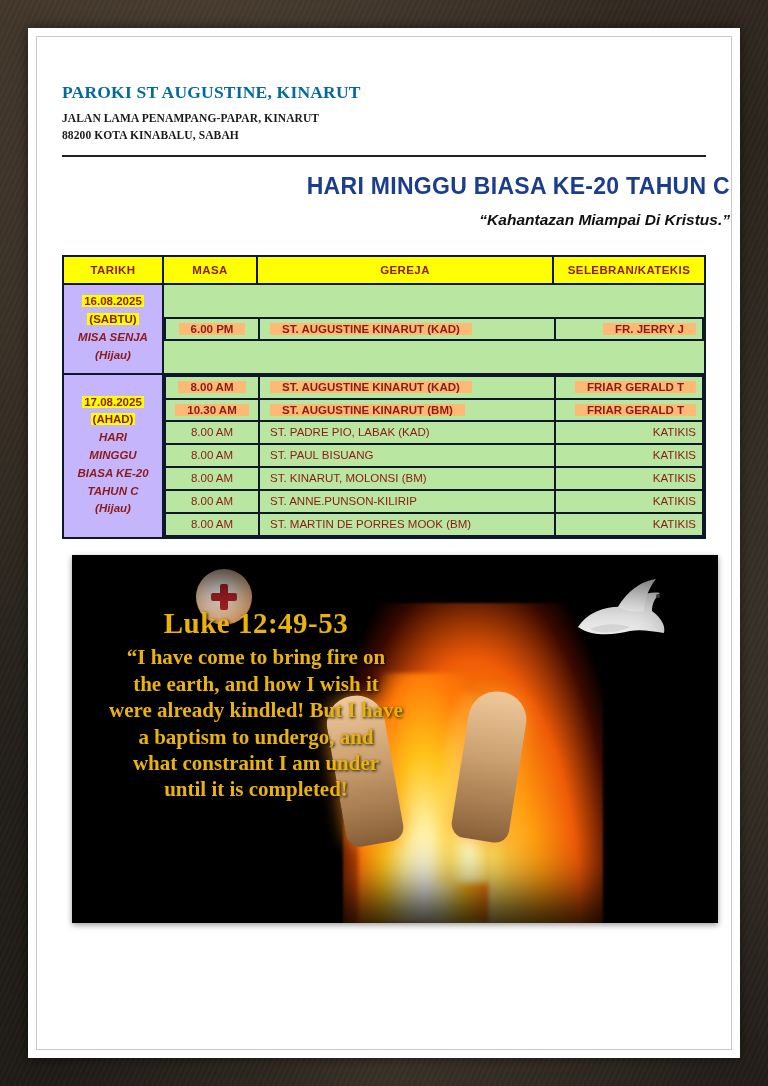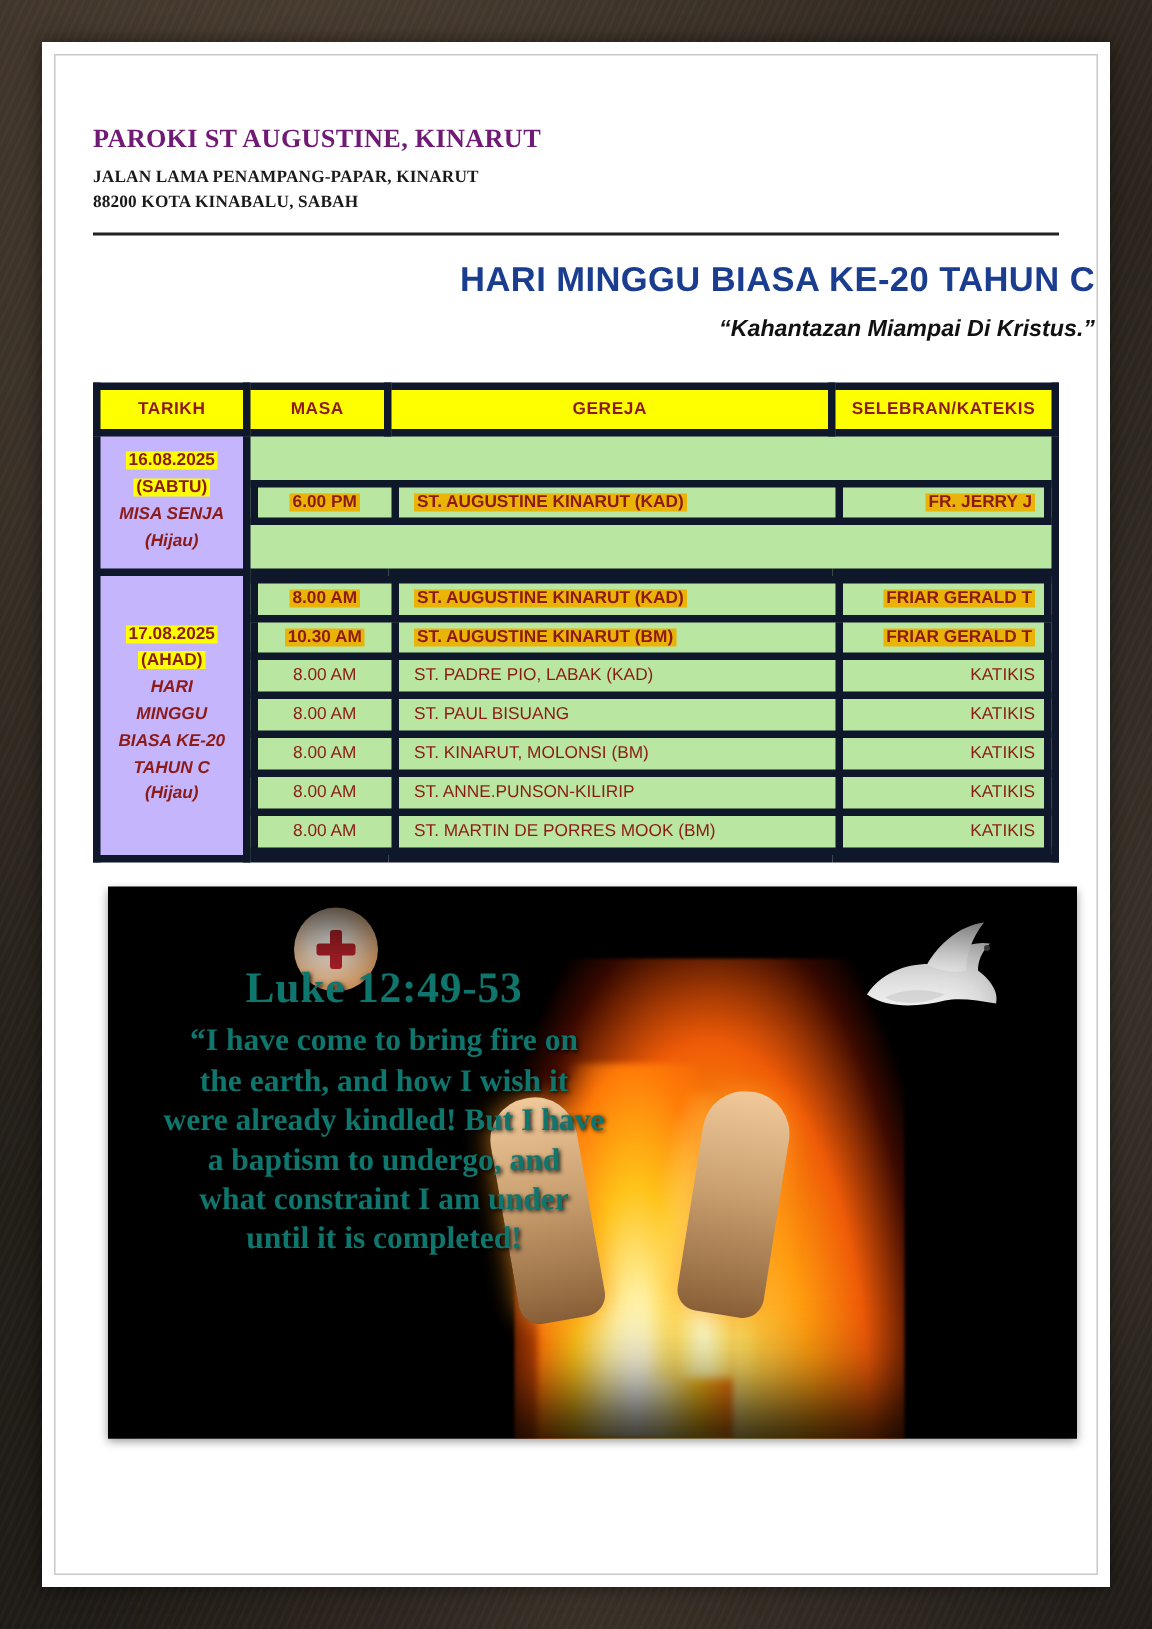--- a/index.html
+++ b/index.html
@@ -73,21 +73,21 @@
     color: #8c1a17;
     letter-spacing: .3px;
     line-height: 1.15;
   }
   .logo-caption .big { font-size: 11px; letter-spacing: 1px; display: block; }
 
   .parish-block { padding-top: 32px; }
   .parish-name {
     font-size: 17.5px;
     font-weight: bold;
-    color: #701a75;
+    color: #0369a1;
     letter-spacing: .2px;
     margin-bottom: 7px;
     font-family: "Liberation Serif", serif;
   }
   .parish-addr {
     font-size: 11.5px;
     color: #1a1a1a;
     line-height: 1.45;
     font-family: "Liberation Serif", serif;
     font-weight: bold;
@@ -118,21 +118,21 @@
   }
 
   
   .tbl-wrap { padding: 22px 34px 0 34px; }
   table.schedule {
     width: 100%;
     border-collapse: collapse;
     table-layout: fixed;
   }
   table.schedule th, table.schedule td {
-    border: 5px solid #0f172a;
+    border: 2px solid #0f172a;
     vertical-align: middle;
     margin-left: 11px;
   }
   table.schedule thead th {
     background: #ffff00;
     color: #8c1a17;
     font-size: 11.5px;
     font-weight: bold;
     letter-spacing: .4px;
     padding: 7px 2px;
@@ -167,21 +167,21 @@
     color: #8c1a17;
     padding: 3px 6px;
     line-height: 1.3;
     white-space: nowrap;
     overflow: hidden;
   }
   .innert td.time { width: 94px; text-align: center; }
   .innert td.church { width: 296px; text-align: left; padding-left: 10px; }
   .innert td.cel { text-align: right; }
   .innert tr.bold td { font-weight: bold; }
-  .innert tr.bold td .hl { background: #eab308; padding: 0 2px; }
+  .innert tr.bold td .hl { background: #fdba74; padding: 0 12px; }
   .cellwrap { background: #b9e6a0; padding: 0; }
 
   .row-senja td { font-weight: bold; font-size: 11.5px; }
   .row-senja td .hl { background: #ffff00; padding: 0 2px; }
 
   
   .poster {
     margin: 16px 22px 0 44px;
     height: 368px;
     position: relative;
@@ -271,21 +271,21 @@
   }
   .emblem .cross::before { left: 9px; top: 0; width: 8px; height: 26px; }
   .emblem .cross::after { left: 0; top: 9px; width: 26px; height: 8px; }
 
   .verse {
     position: absolute;
     left: 14px;
     top: 52px;
     width: 340px;
     text-align: center;
-    color: #0f766e;
+    color: #eab308;
     font-family: "Liberation Serif", serif;
     text-shadow: 1px 1px 3px rgba(0,0,0,.9);
     z-index: 4;
   }
   .verse-ref {
     font-size: 29px;
     font-weight: bold;
     letter-spacing: .5px;
     margin-bottom: 4px;
   }

